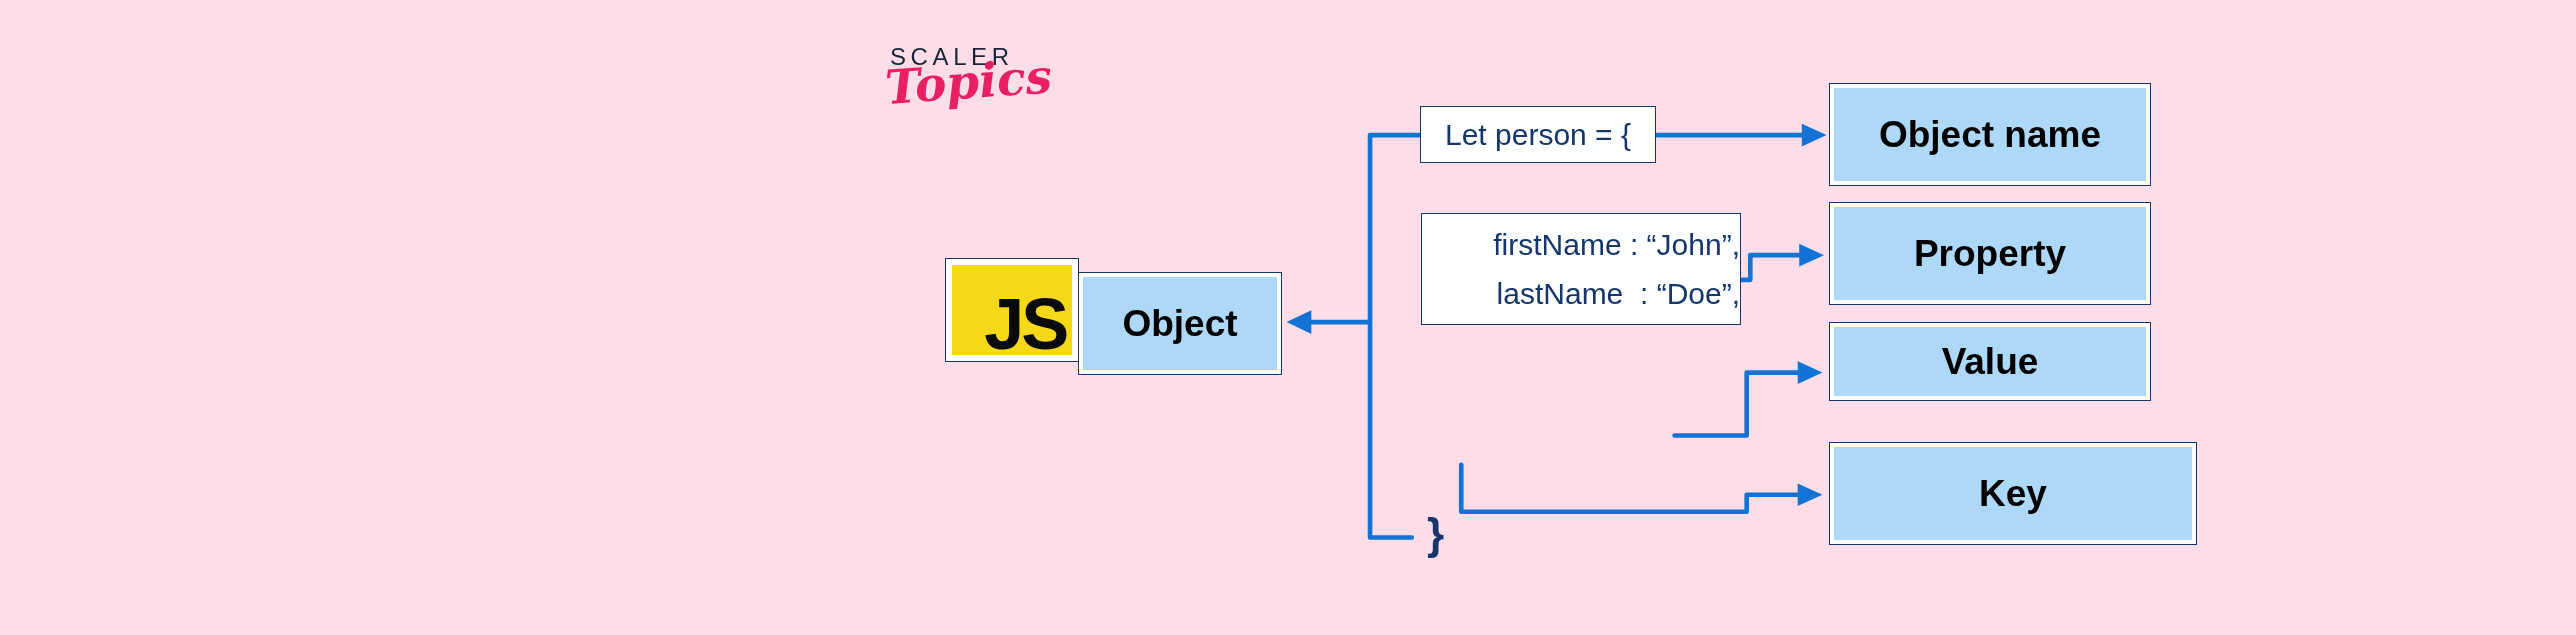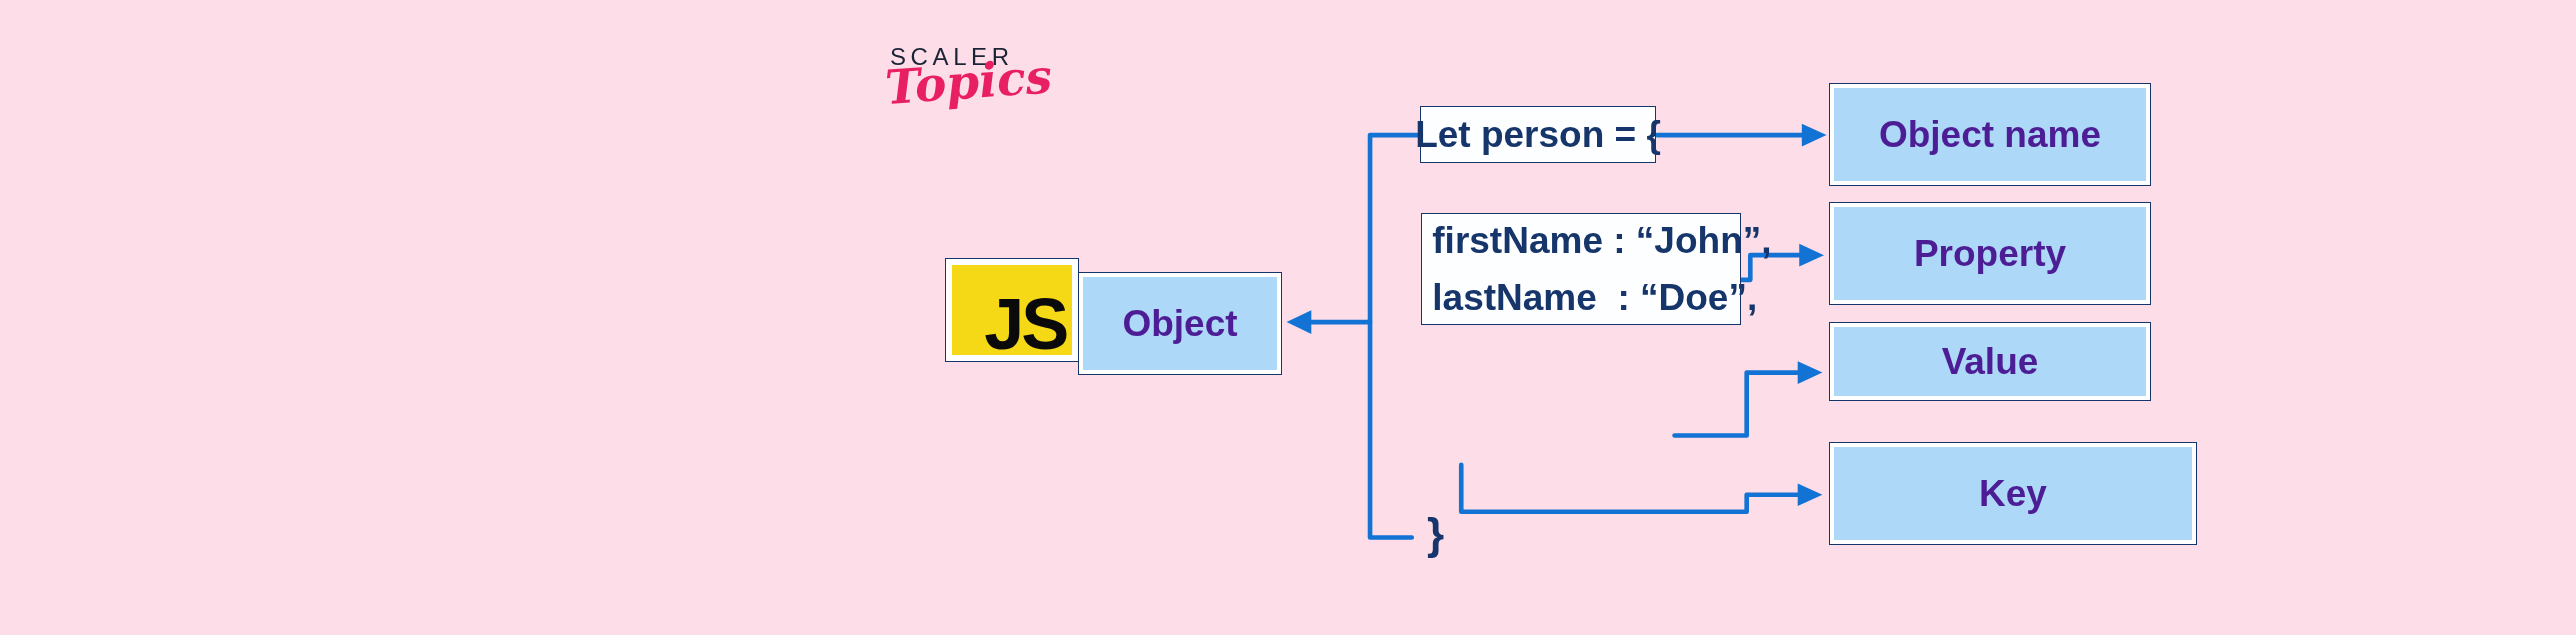--- a/index.html
+++ b/index.html
@@ -62,39 +62,40 @@
     position: absolute;
     background: #ffffff;
     border: 1.5px solid #15356b;
     box-sizing: border-box;
     padding: 4.1px;
   }
   .blue-inner {
     width: 100%; height: 100%;
     background: #aed8f8;
     display: flex; align-items: center; justify-content: center;
-    color: #4c1d95;
+    color: #000000;
     font-size: 37px; font-weight: 700;
     white-space: nowrap;
   }
   .object-box { left: 1078px; top: 272px; width: 204px; height: 103px; }
   .label-0 { left: 1829px; top: 83px; width: 322px; height: 103px; }
   .label-1 { left: 1829px; top: 202px; width: 322px; height: 103px; }
   .label-2 { left: 1829px; top: 322px; width: 322px; height: 79px; }
   .label-3 { left: 1829px; top: 442px; width: 368px; height: 103px; }
 
   
   .code-box {
     position: absolute;
     background: #fdfeff;
     border: 1.5px solid #15356b;
     box-sizing: border-box;
     color: #15356b;
-    font-size: 37px; font-weight: 700;
+    font-size: 30px; font-weight: 400;
     white-space: nowrap;
+    text-align: right;
   }
   .let-box {
     left: 1420px; top: 106px; width: 236px; height: 57px;
     display: flex; align-items: center; justify-content: center;
   }
   .names-box {
     left: 1421px; top: 213px; width: 320px; height: 112px;
     display: flex; flex-direction: column; justify-content: center;
     gap: 15px; padding-left: 10.3px;
   }

